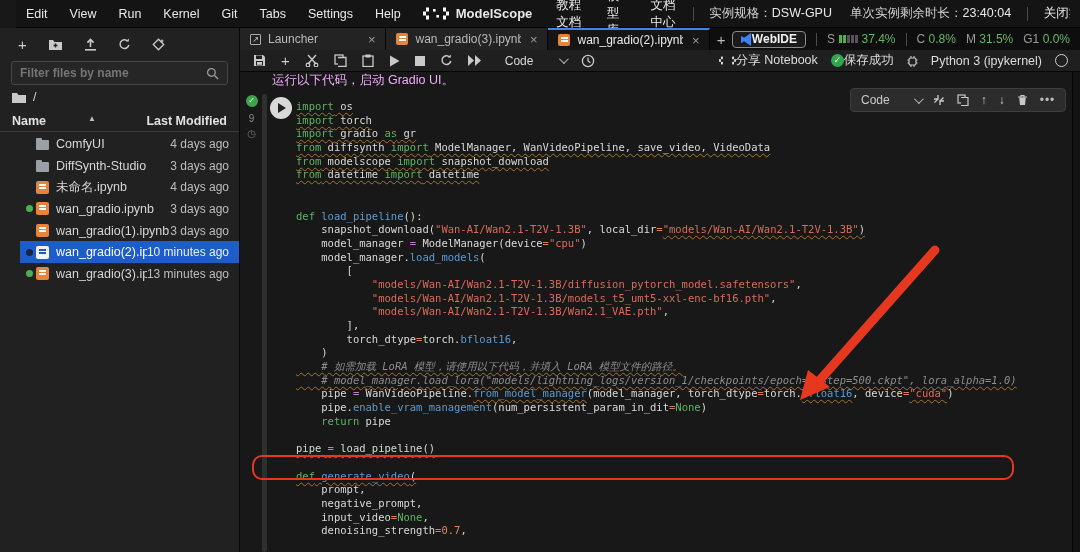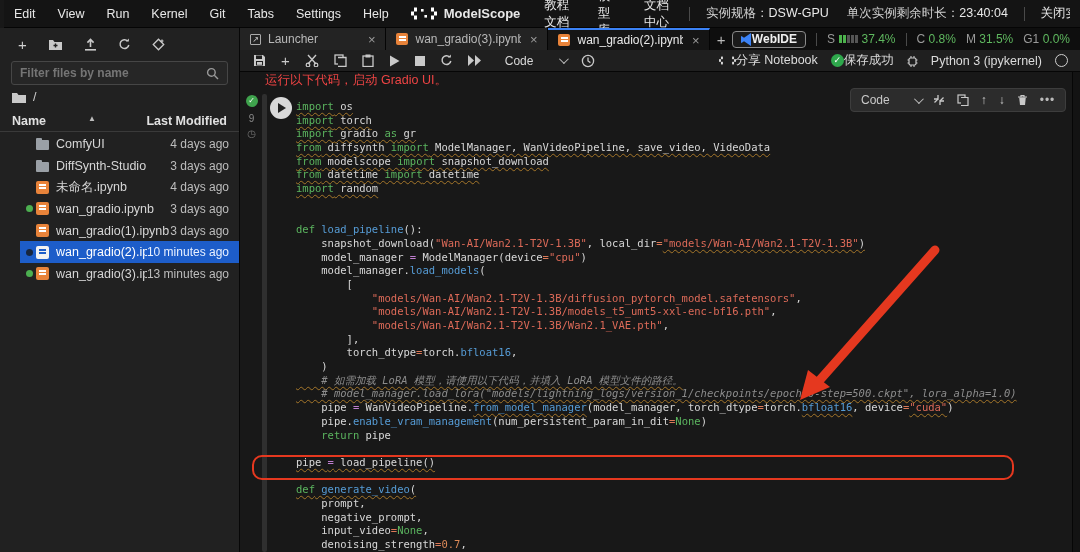--- a/index.html
+++ b/index.html
@@ -1,21 +1,21 @@
 <!DOCTYPE html>
 <html><head>
 <meta charset="utf-8">
 <style>
   * { margin:0; padding:0; box-sizing:border-box; }
   html,body { background:#000; }
   .screen { position:relative; width:1080px; height:552px; overflow:hidden;
     background:#181818; font-family:"Liberation Sans","DejaVu Sans",sans-serif; color:#d8d8d8; }
 
   
-  .menubar { position:absolute; top:0; left:4px; right:0; height:28px; background:#141414;
+  .menubar { position:absolute; top:0; left:16px; right:0; height:28px; background:#141414;
     border-bottom:1px solid #050505; display:flex; align-items:center; padding:0 10px; font-size:12.5px; color:#e8e8e8; }
   .menubar .menu-item { margin-right:22px; cursor:default; }
   .brand { display:flex; align-items:center; gap:7px; margin-left:auto; font-weight:bold; font-size:13px; }
   .top-link { margin-left:24px; }
   .v-div { width:1px; height:14px; background:#4a4a4a; margin:0 16px; }
   .inst { color:#cfcfcf; white-space:nowrap; }
   .inst b { color:#e8e8e8; font-weight:normal; }
   .close-inst { color:#e8e8e8; white-space:nowrap; overflow:hidden; }
 
   
@@ -76,21 +76,21 @@
   .nb-toolbar svg { display:block; }
   .mode-select { display:flex; align-items:center; gap:26px; color:#d8d8d8; }
   .chev { width:7px; height:7px; border-right:1.5px solid #bbb; border-bottom:1.5px solid #bbb; transform:rotate(45deg) translateY(-2px); }
   .nbt-right { margin-left:auto; display:flex; align-items:center; gap:13px; padding-right:12px; font-size:12.5px; color:#dcdcdc;}
   .ok-badge { display:flex; align-items:center; }
   .ok-circle { width:13px; height:13px; border-radius:50%; background:#2ea84c; color:#fff; font-size:9px; line-height:13px; text-align:center; font-weight:bold;}
   .kernel-ring { width:13px; height:13px; border-radius:50%; border:1.5px solid #cfcfcf; }
 
   
   .content { position:absolute; left:240px; right:0; top:72px; bottom:0; background:#181818; overflow:hidden; }
-  .md-line { position:absolute; left:25px; top:0px; font-size:12.5px; color:#ef4444; }
+  .md-line { position:absolute; left:32px; top:0px; font-size:12.5px; color:#f0abfc; }
   .cell-strip { position:absolute; left:22px; top:22px; width:5px; bottom:0; background:#2f2f2f; border-radius:2px;}
   .gutter { position:absolute; left:3px; top:22px; width:17px; text-align:center; }
   .exec-check { width:12px; height:12px; border-radius:50%; background:#3fa34d; color:#fff; font-size:8px; line-height:12px; font-weight:bold; margin:1px auto 6px;}
   .exec-count { font-size:10px; color:#8a8a8a; margin-bottom:4px; }
   .exec-clock { font-size:10px; color:#6f6f6f; }
   .run-btn { position:absolute; left:30px; top:25px; width:22px; height:22px; border-radius:50%; background:#d9d9d9;
     display:flex; align-items:center; justify-content:center; }
   .run-btn .tri { width:0; height:0; border-left:8px solid #222; border-top:5px solid transparent; border-bottom:5px solid transparent; margin-left:2px;}
   .code-block { position:absolute; left:56px; top:28px; right:10px; }
   .code-line { white-space:pre; height:13.7px; font-family:"DejaVu Sans Mono","Liberation Mono",monospace; font-size:10.5px; line-height:13.7px; }
@@ -387,21 +387,20 @@
         <span class="tri"></span>
       </div>
 
     <div class="code-block">
         <div class="code-line"><span class="tk-k sq">import</span><span class="tk-d sq"> os</span></div>
         <div class="code-line"><span class="tk-k sq">import</span><span class="tk-d sq"> torch</span></div>
         <div class="code-line"><span class="tk-k sq">import</span><span class="tk-d sq"> gradio</span><span class="tk-k sq"> as</span><span class="tk-d sq"> gr</span></div>
         <div class="code-line"><span class="tk-k sq">from</span><span class="tk-d sq"> diffsynth</span><span class="tk-k sq"> import</span><span class="tk-d sq"> ModelManager, WanVideoPipeline, save_video, VideoData</span></div>
         <div class="code-line"><span class="tk-k sq">from</span><span class="tk-d sq"> modelscope</span><span class="tk-k sq"> import</span><span class="tk-d sq"> snapshot_download</span></div>
         <div class="code-line"><span class="tk-k sq">from</span><span class="tk-d sq"> datetime</span><span class="tk-k sq"> import</span><span class="tk-d sq"> datetime</span></div>
-        <div class="code-line"><span class="tk-k sq">import</span><span class="tk-d sq"> random</span></div>
         <div class="code-line">&nbsp;</div>
         <div class="code-line">&nbsp;</div>
         <div class="code-line"><span class="tk-k">def</span><span class="tk-f"> load_pipeline</span><span class="tk-d">():</span></div>
         <div class="code-line"><span class="tk-d">    snapshot_download(</span><span class="tk-s">"Wan-AI/Wan2.1-T2V-1.3B"</span><span class="tk-d">, local_dir</span><span class="tk-o">=</span><span class="tk-s sq">"models/Wan-AI/Wan2.1-T2V-1.3B"</span><span class="tk-d sq">)</span></div>
         <div class="code-line"><span class="tk-d">    model_manager </span><span class="tk-p">=</span><span class="tk-d"> ModelManager(device</span><span class="tk-o">=</span><span class="tk-s">"cpu"</span><span class="tk-d">)</span></div>
         <div class="code-line"><span class="tk-d">    model_manager.</span><span class="tk-f">load_models</span><span class="tk-d">(</span></div>
         <div class="code-line"><span class="tk-d">        [</span></div>
         <div class="code-line"><span class="tk-d">            </span><span class="tk-s">"models/Wan-AI/Wan2.1-T2V-1.3B/diffusion_pytorch_model.safetensors"</span><span class="tk-d">,</span></div>
         <div class="code-line"><span class="tk-d">            </span><span class="tk-s">"models/Wan-AI/Wan2.1-T2V-1.3B/models_t5_umt5-xxl-enc-bf16.pth"</span><span class="tk-d">,</span></div>
         <div class="code-line"><span class="tk-d">            </span><span class="tk-s">"models/Wan-AI/Wan2.1-T2V-1.3B/Wan2.1_VAE.pth"</span><span class="tk-d">,</span></div>

